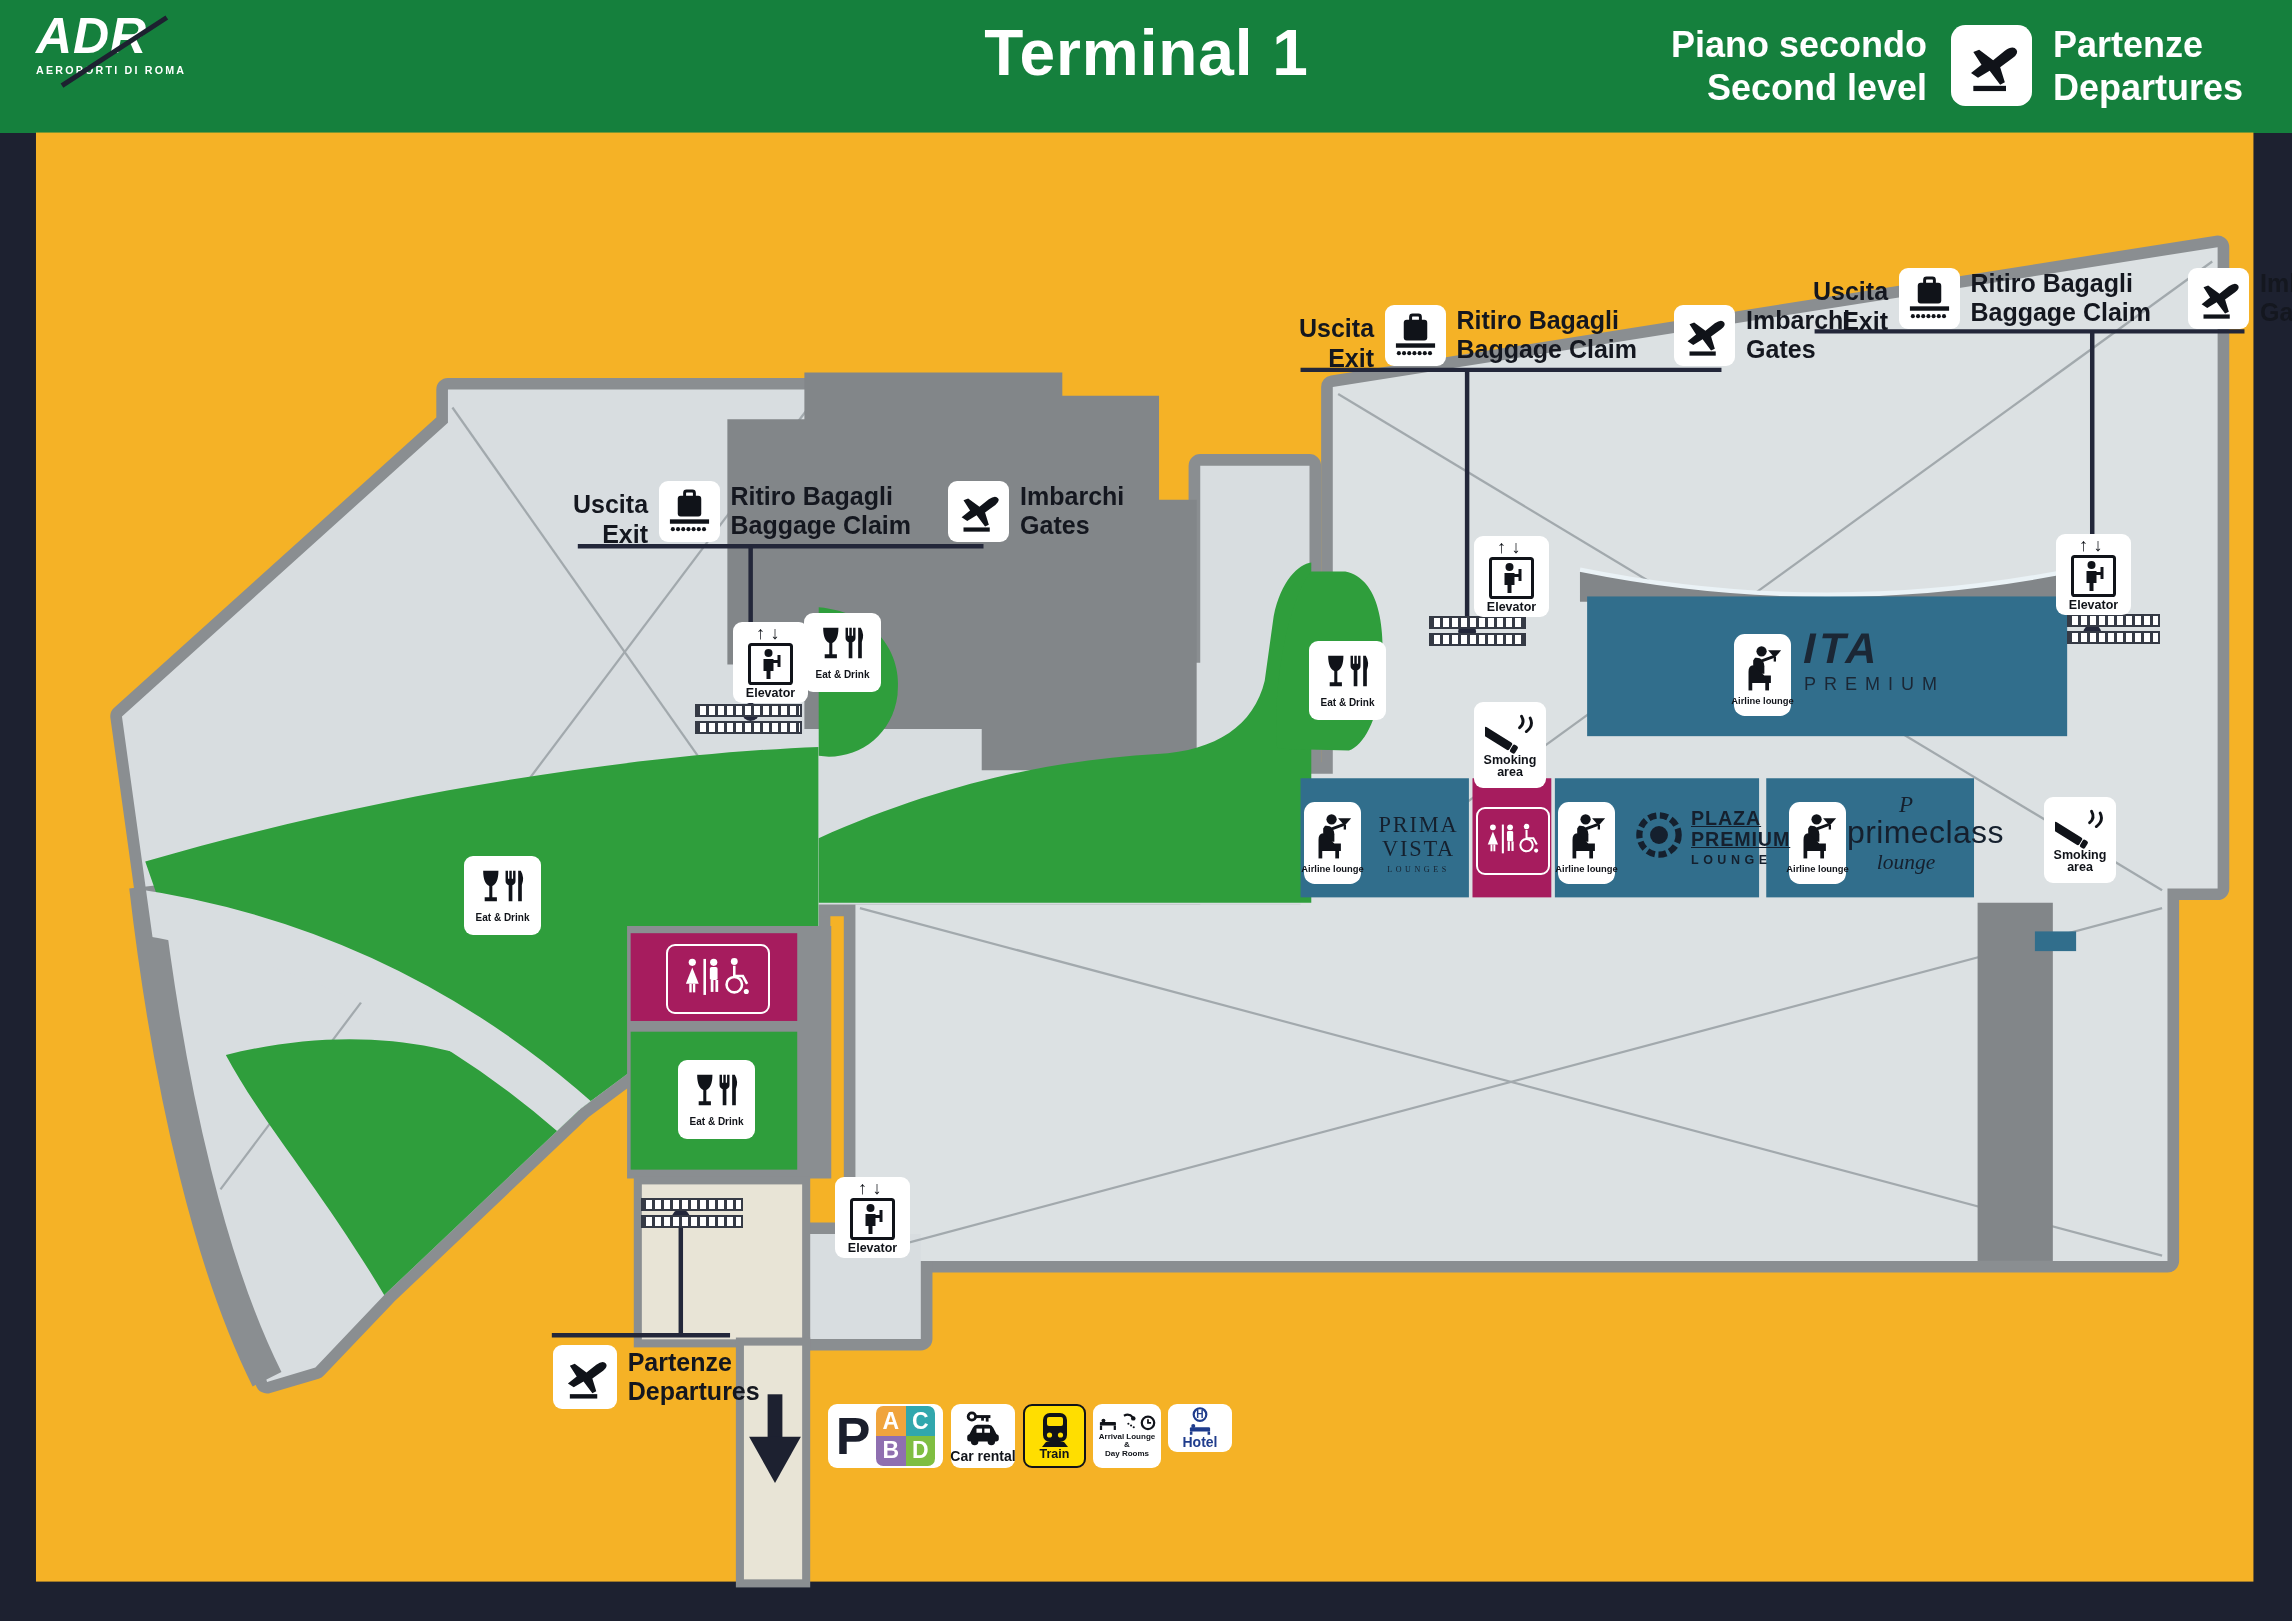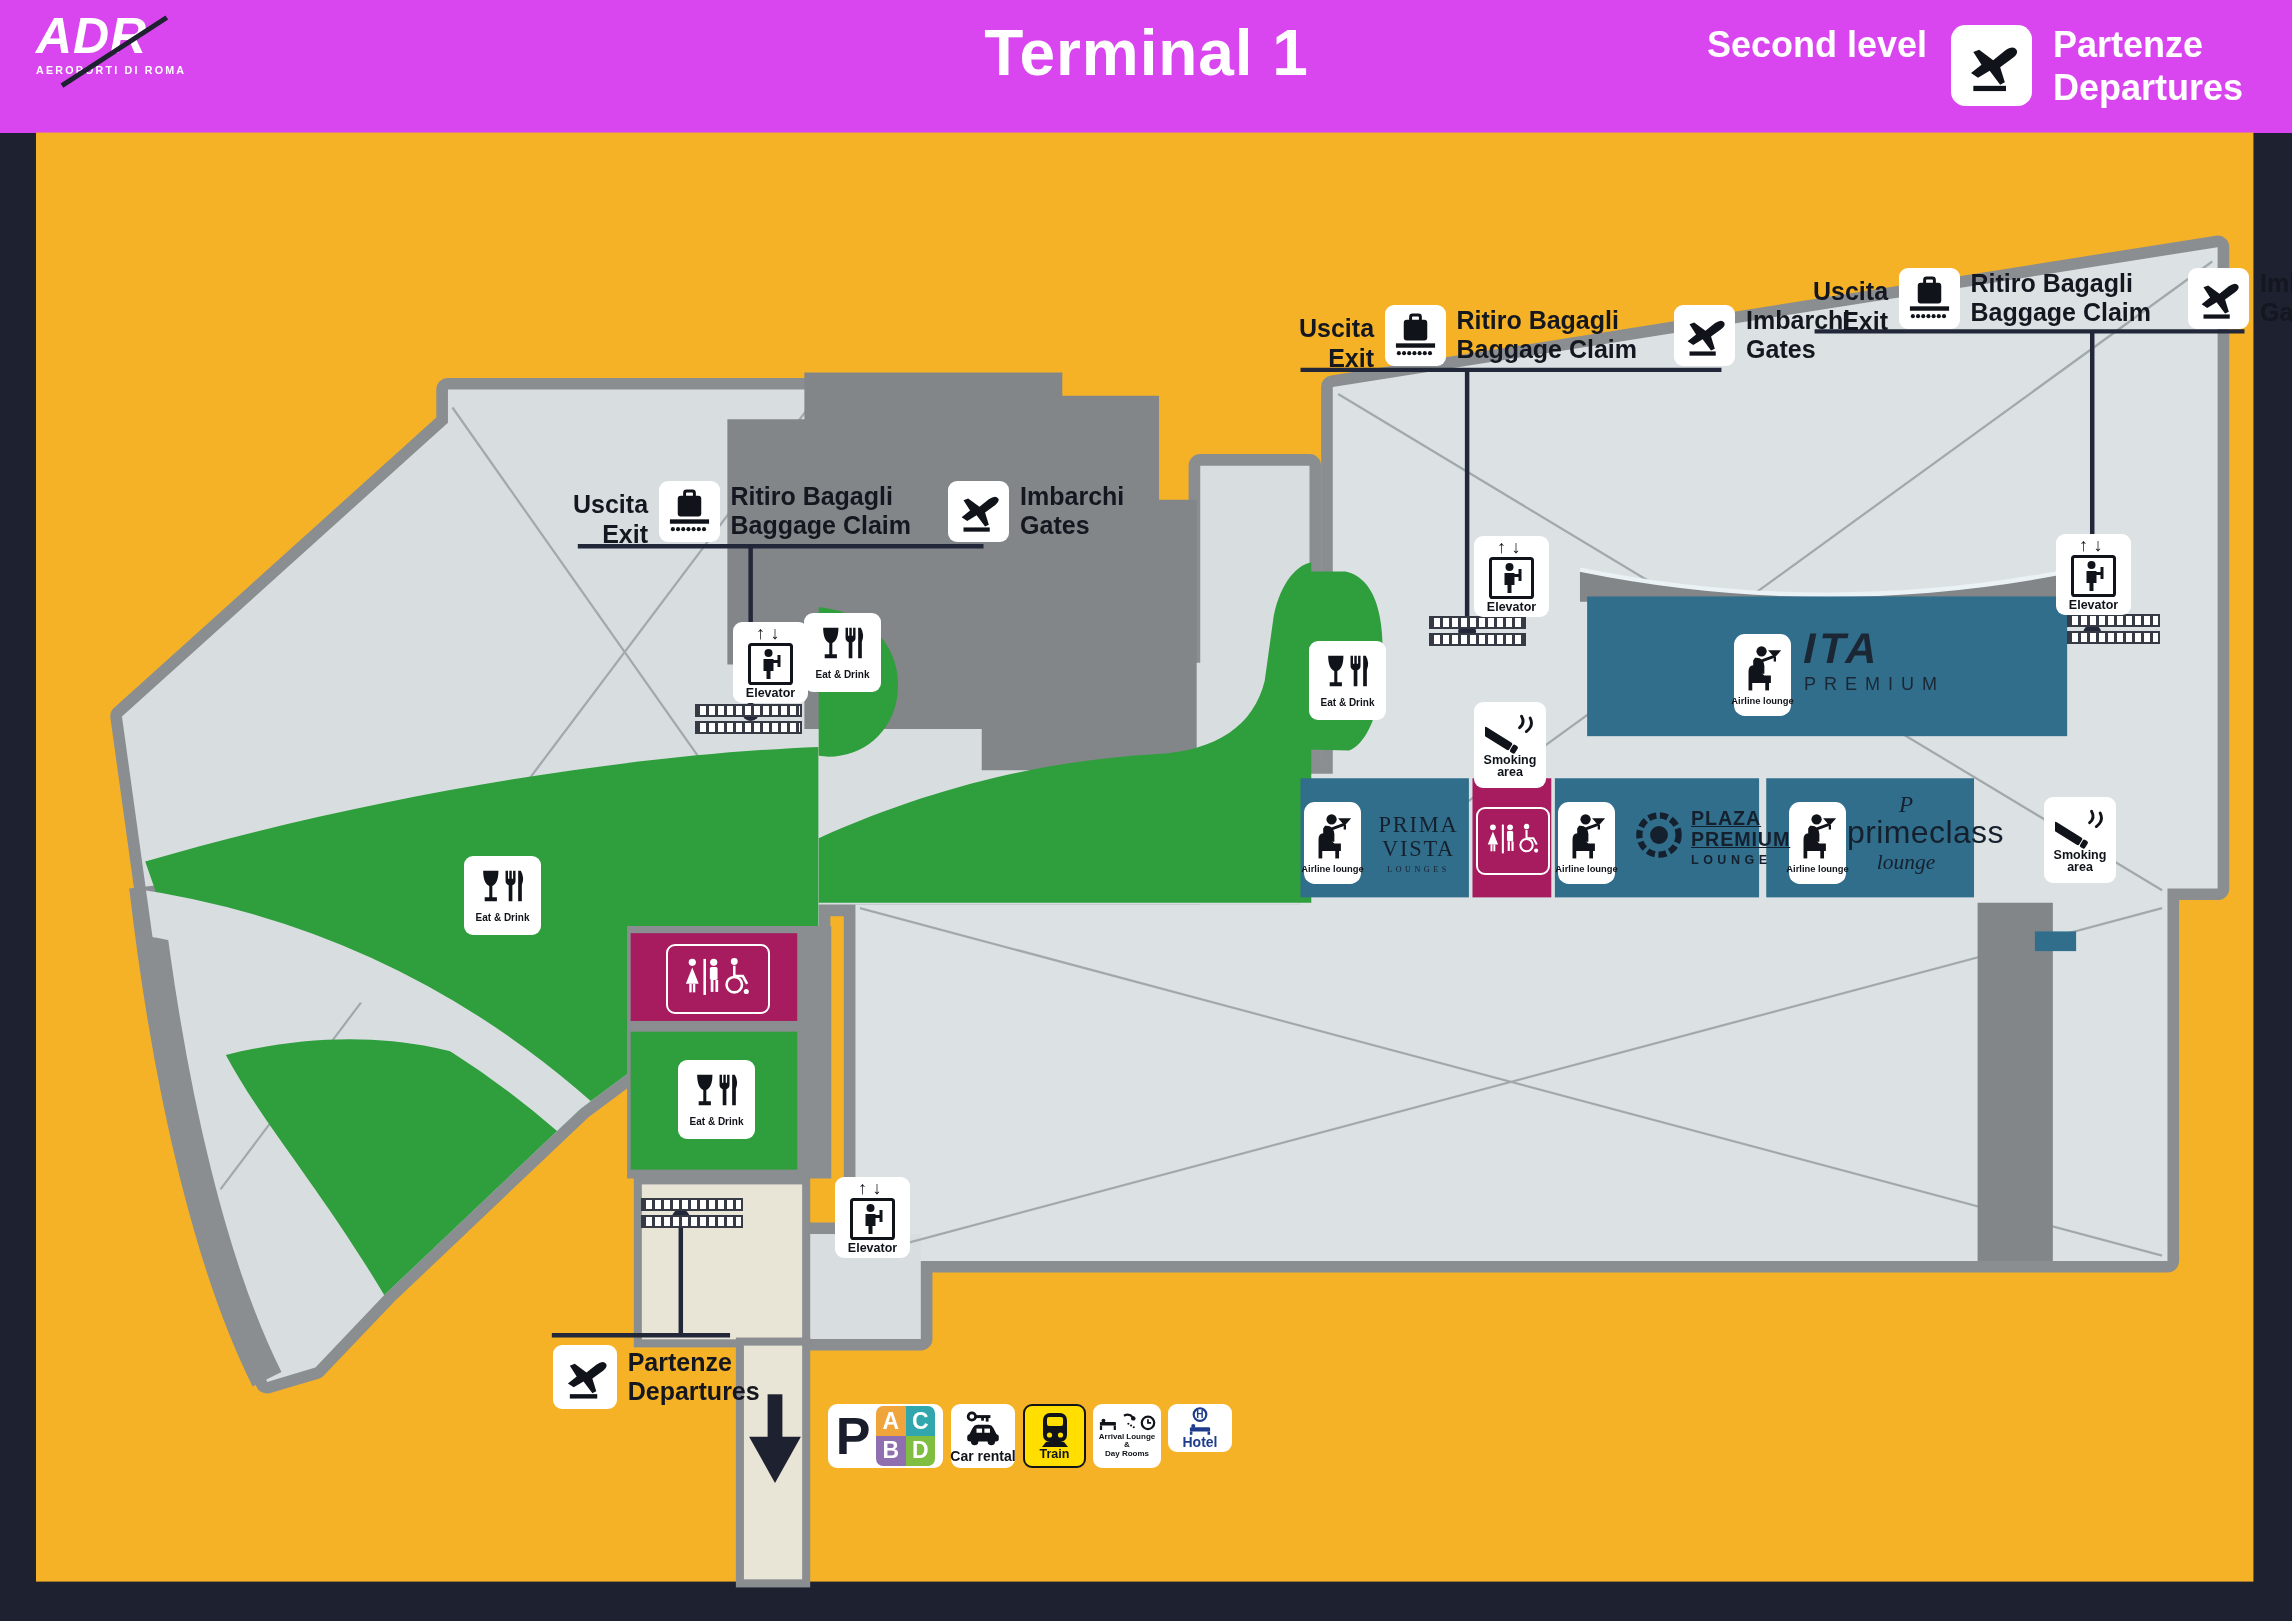--- a/index.html
+++ b/index.html
@@ -2,21 +2,21 @@
 <html style="font-size:14.3px"><head>
 <meta charset="utf-8">
 <style>
   html,body{margin:0;padding:0;}
   body{width:2293px;height:1621px;background:#1D2130;position:relative;overflow:hidden;
        font-family:"Liberation Sans",sans-serif;}
   .abs{position:absolute;}
   svg{display:block;}
 
   
-  #header{position:absolute;left:0;top:0;width:2293px;height:133px;background:#d946ef;color:#fff;}
+  #header{position:absolute;left:0;top:0;width:2293px;height:133px;background:#15803d;color:#fff;}
   #logo{position:absolute;left:36px;top:10.7px;width:197px;}
   #logo .brand{font-size:50px;font-weight:900;font-style:italic;letter-spacing:0.9px;line-height:1;}
   #logo .slash{position:absolute;left:16px;top:38px;width:125px;height:5.4px;background:#1D2130;
                transform:rotate(-33deg);}
   #logo .sub{font-size:10.7px;font-weight:700;letter-spacing:2.2px;margin-top:3.6px;}
   #title{position:absolute;left:0;top:16px;width:2293px;text-align:center;
          font-size:64px;font-weight:800;letter-spacing:0.9px;}
   .hdr-2line{position:absolute;top:23px;font-size:36px;font-weight:700;line-height:1.2;}
   #level{left:1522px;width:405px;text-align:right;}
   #direction{left:2053px;}
@@ -212,20 +212,21 @@
 </svg>
 
 <div id="header">
   <div id="logo">
     <div class="brand">ADR</div>
     <div class="slash"></div>
     <div class="sub">AEROPORTI DI ROMA</div>
   </div>
   <div id="title">Terminal 1</div>
   <div id="level" class="hdr-2line">
+    <div>Piano secondo</div>
     <div>Second level</div>
   </div>
   <div id="hdr-plane">
     <svg width="56" height="56" viewBox="0 0 62 62">
         <use href="#i-plane"></use>
       </svg>
   </div>
   <div id="direction" class="hdr-2line">
     <div>Partenze</div>
     <div>Departures</div>

